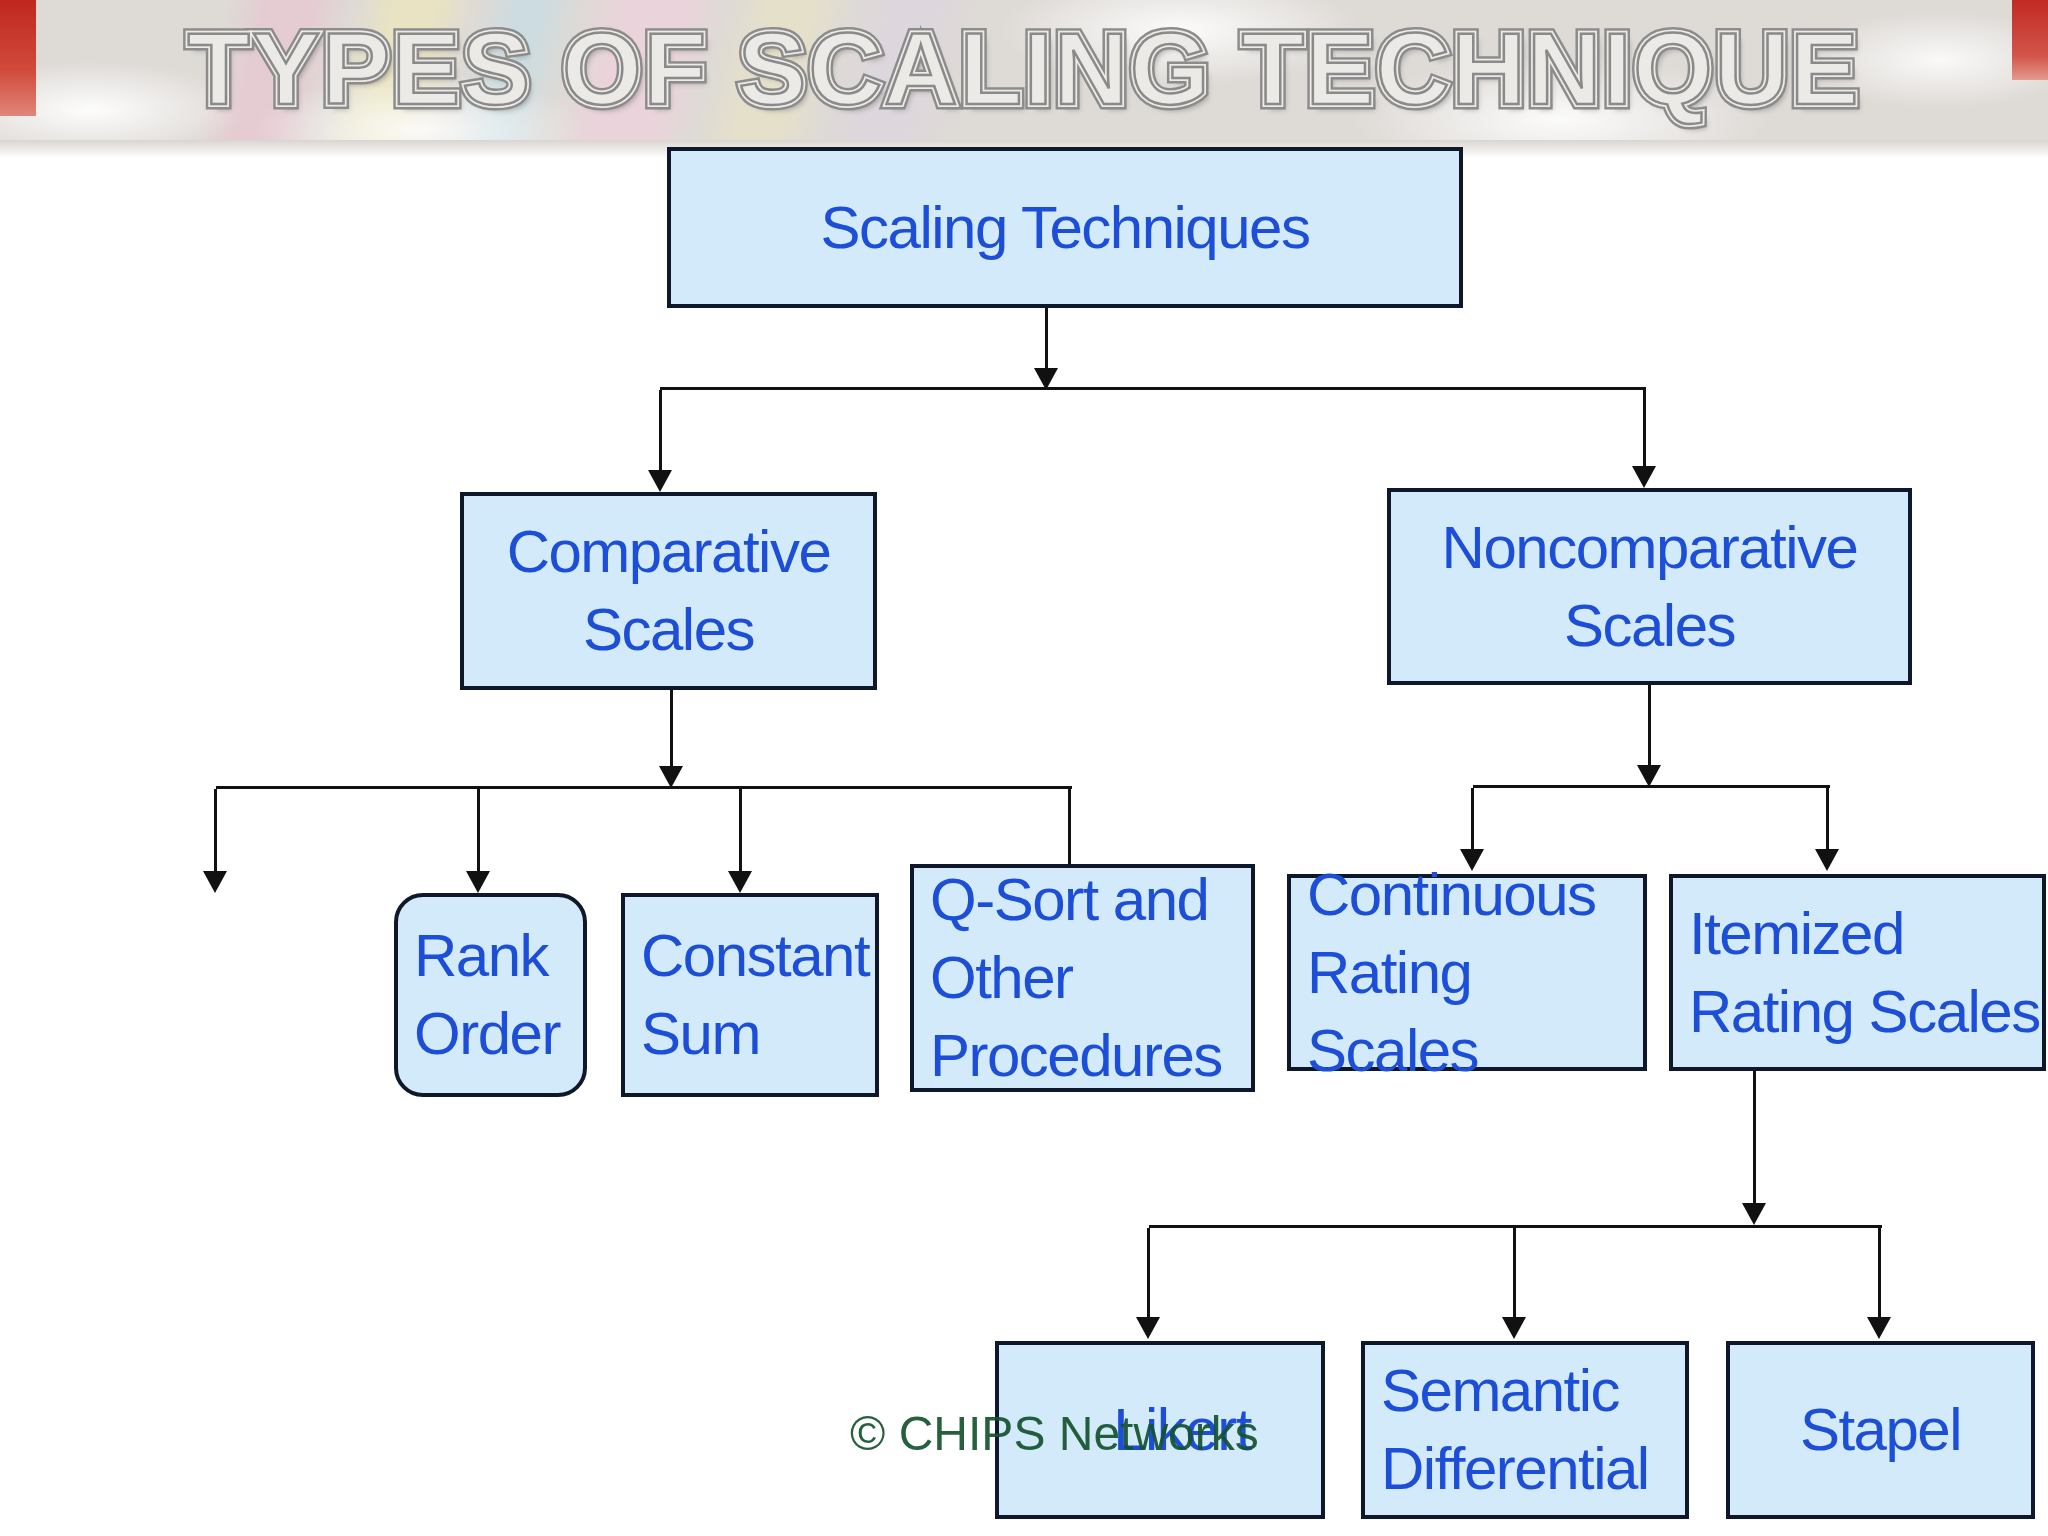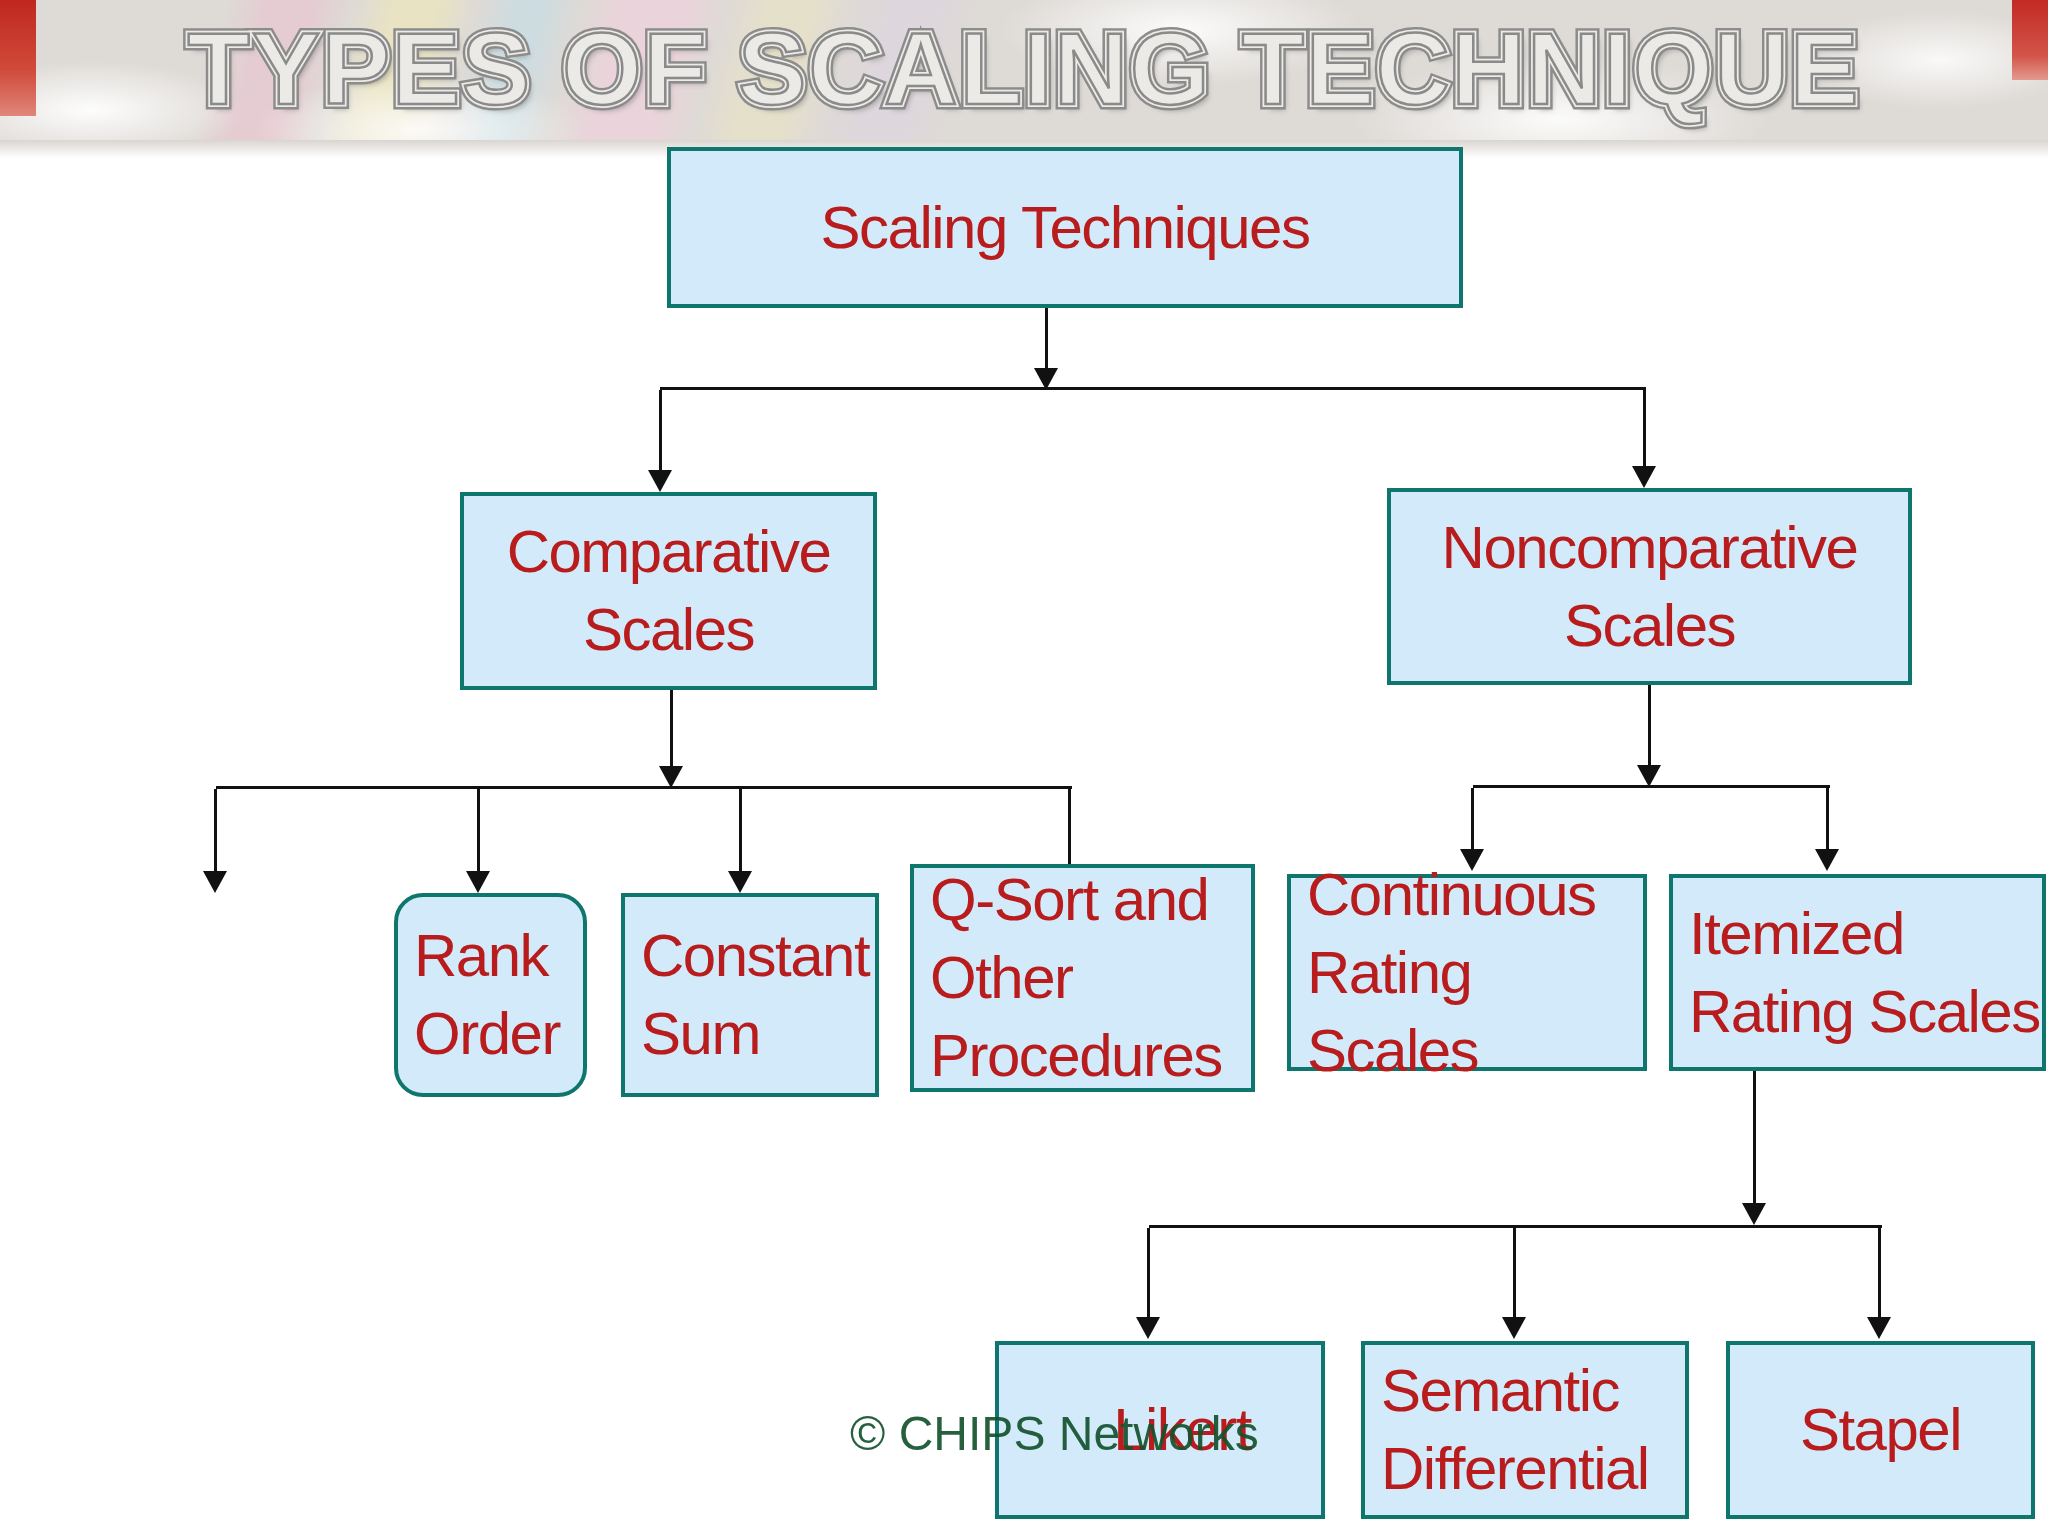--- a/index.html
+++ b/index.html
@@ -42,23 +42,23 @@
   #title{position:absolute;left:0;top:4px;width:2048px;height:130px;}
   #title span{position:absolute;left:0;top:0;width:100%;height:100%;
       display:flex;align-items:center;justify-content:center;
       font-weight:bold;font-size:102px;letter-spacing:2px;white-space:nowrap;}
   .t-outer{color:rgba(0,0,0,0);-webkit-text-stroke:11px #8c8c8c;
       text-shadow:5px 6px 5px rgba(110,110,110,.45);}
   .t-mid  {color:rgba(0,0,0,0);-webkit-text-stroke:6px #edebe7;text-shadow:none;}
   .t-inner{color:#eceae6;-webkit-text-stroke:2.5px #8a8a8a;text-shadow:none;}
 
   
-  .node{position:absolute;background:#d3eafa;border:4px solid #0f766e;box-sizing:border-box;
+  .node{position:absolute;background:#d3eafa;border:4px solid #0f172a;box-sizing:border-box;
         display:flex;flex-direction:column;justify-content:center;z-index:2;
-        font-size:60px;line-height:78px;letter-spacing:-1.5px;color:#b91c1c;}
+        font-size:60px;line-height:78px;letter-spacing:-1.5px;color:#1d4ed8;}
   .node span{white-space:pre-line;display:block;width:100%;}
   .c{text-align:center;}
   .l{text-align:left;padding-left:16px;}
 
   #n-root          {left:667px;  top:147px;  width:796px; height:161px;}
   #n-comparative   {left:460px;  top:492px;  width:417px; height:198px;}
   #n-noncomparative{left:1387px; top:488px;  width:525px; height:197px;}
   #n-paired        {left:10px;   top:893px;  width:347px; height:204px;}
   #n-rank          {left:394px;  top:893px;  width:193px; height:204px;border-radius:29px;}
   #n-constant      {left:621px;  top:893px;  width:258px; height:204px;}

